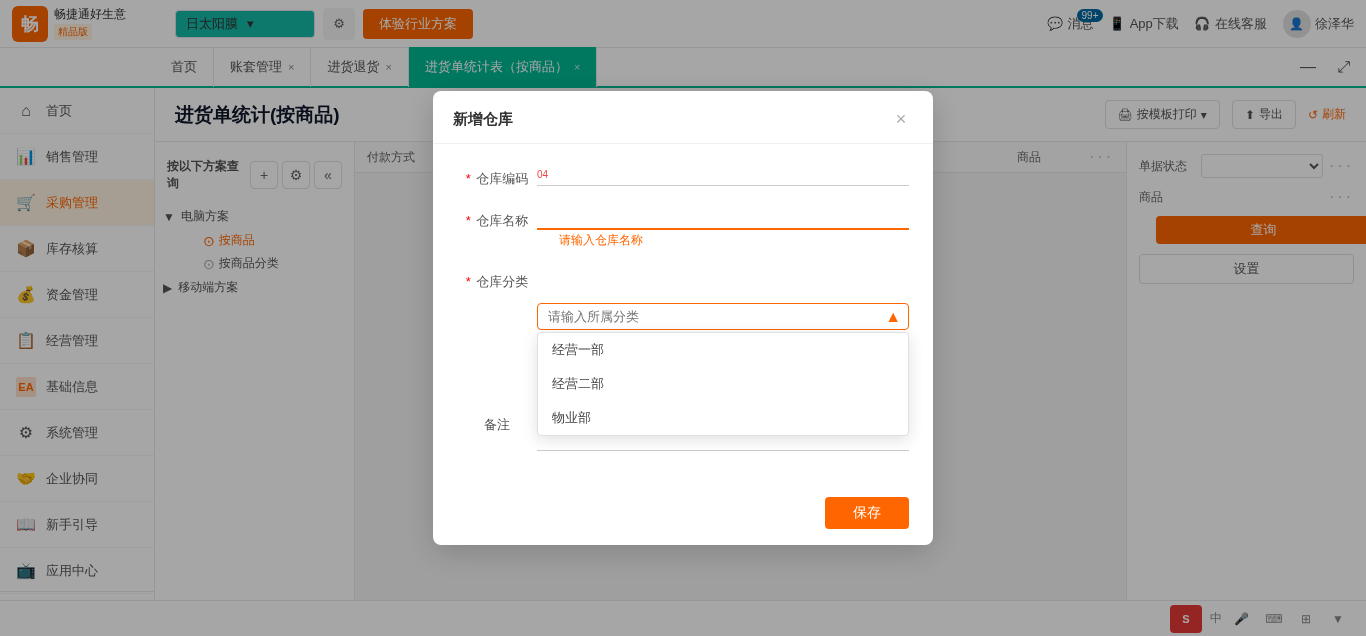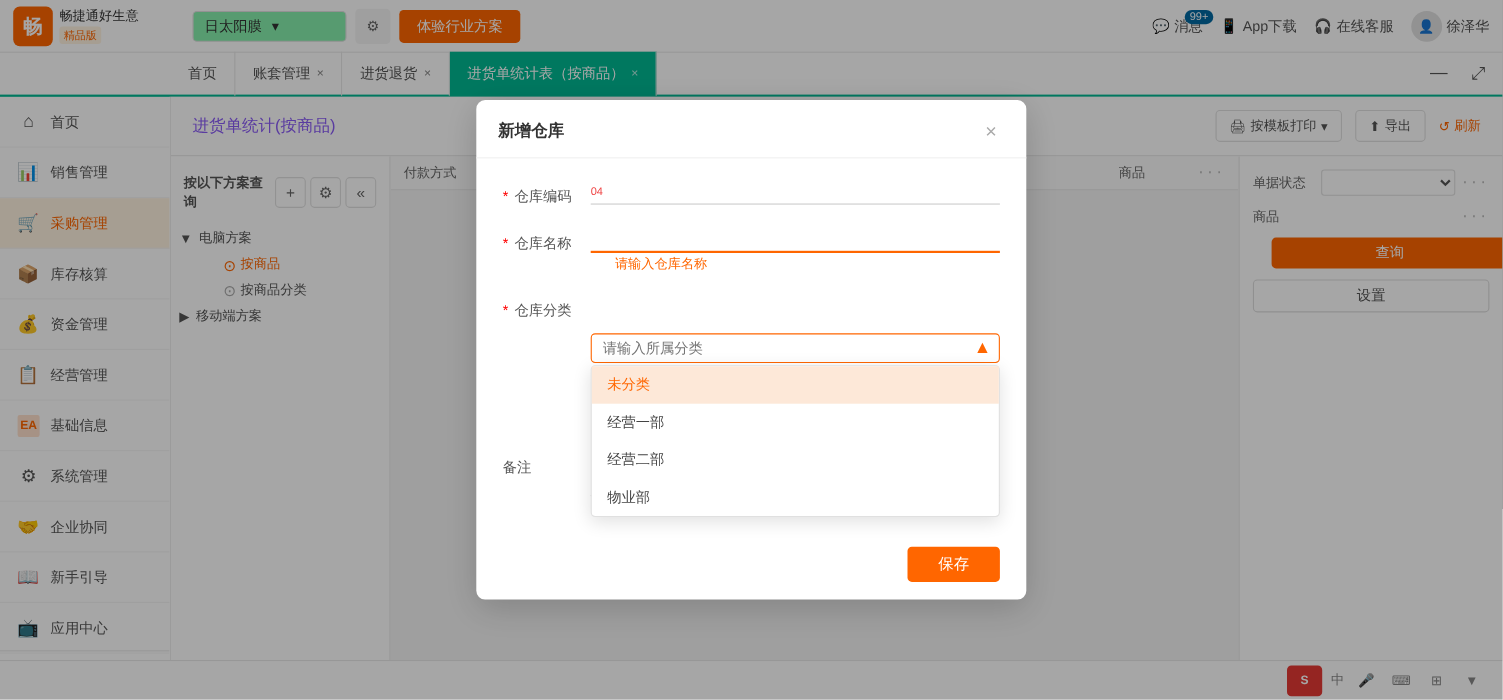--- a/index.html
+++ b/index.html
@@ -33,21 +33,21 @@
       color: #fff;
       font-size: 18px;
       font-weight: bold;
     }
     .logo-text { font-size: 12px; line-height: 1.3; color: #333; }
     .logo-badge { font-size: 10px; color: #f60; background: #fff3e0; border-radius: 3px; padding: 1px 4px; margin-top: 2px; display: inline-block; }
     .store-selector {
       display: flex;
       align-items: center;
       gap: 4px;
-      background: #86efac;
+      background: #14b8a6;
       border: 1px solid #e0e0e0;
       border-radius: 4px;
       padding: 4px 10px;
       min-width: 140px;
       cursor: pointer;
     }
     .store-selector span { flex: 1; font-size: 13px; color: #333; }
     .chevron-down { color: #999; font-size: 10px; }
     .gear-btn {
       width: 32px;
@@ -229,23 +229,23 @@
     
     .page-header {
       background: #fff;
       padding: 12px 20px;
       display: flex;
       align-items: center;
       justify-content: space-between;
       border-bottom: 1px solid #e8e8e8;
     }
     .page-title {
-      font-size: 15px;
-      font-weight: normal;
-      color: #8b5cf6;
+      font-size: 19px;
+      font-weight: bold;
+      color: #0f172a;
     }
     .page-actions {
       display: flex;
       align-items: center;
       gap: 12px;
     }
     .action-btn {
       display: flex;
       align-items: center;
       gap: 4px;
@@ -350,20 +350,21 @@
       align-items: flex-start;
       margin-bottom: 18px;
       position: relative;
     }
     .form-label {
       width: 80px;
       font-size: 13px;
       color: #555;
       padding-top: 6px;
       flex-shrink: 0;
+      text-align: center;
     }
     .required { color: #f00; margin-right: 2px; }
     .form-input {
       flex: 1;
       border: none;
       border-bottom: 1px solid #ccc;
       padding: 5px 0;
       font-size: 10px;
       outline: none;
       color: #ef4444;
@@ -828,21 +829,20 @@
           <span class="form-label">
             <span class="required">*</span>
             <span>仓库分类</span>
           </span>
           <div class="category-input-wrap">
             <input class="category-input" type="text" placeholder="请输入所属分类" style="">
             <span class="category-arrow">▲</span>
           </div>
 
           <div class="dropdown-list">
-            <div class="dropdown-item selected">未分类</div>
             <div class="dropdown-item">经营一部</div>
             <div class="dropdown-item">经营二部</div>
             <div class="dropdown-item">物业部</div>
           </div>
         </div>
 
         <div class="form-row" style="margin-top:80px;">
           <span class="form-label">备注</span>
           <textarea class="form-textarea" placeholder="" style=""></textarea>
         </div>

